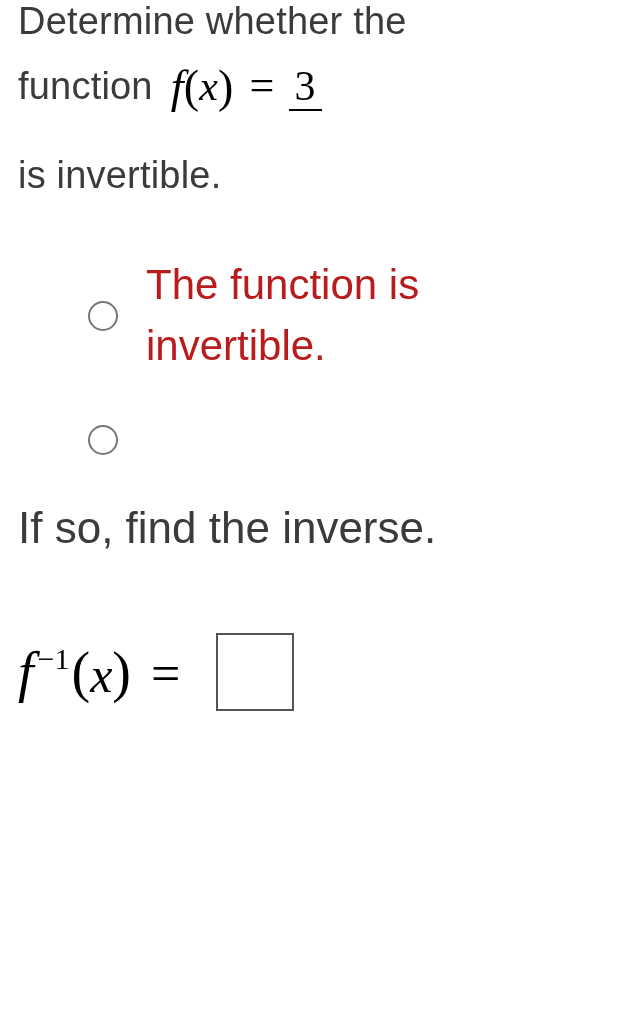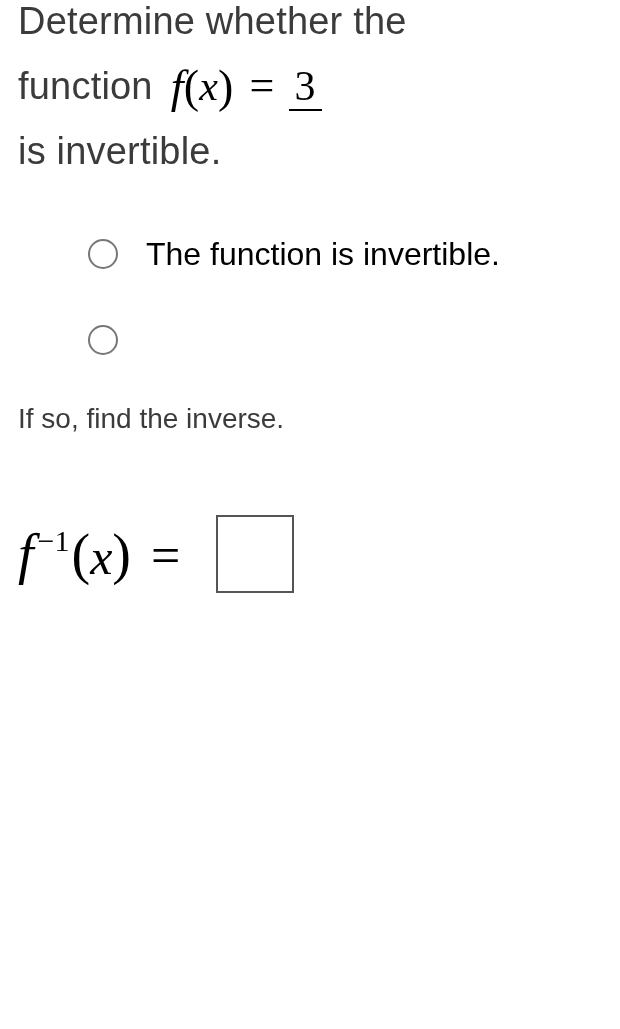--- a/index.html
+++ b/index.html
@@ -71,21 +71,21 @@
   }
   .frac .bar {
     width: 100%;
     height: 0;
     border-top: 2.5px solid #000;
   }
   .frac .den .xi {
     font-style: italic;
   }
   .prompt-line3 {
-    margin-top: 0;
+    margin-top: 24px;
   }
   .options {
     margin-top: 50px;
     margin-left: 70px;
   }
   .option {
     display: flex;
     align-items: center;
     gap: 28px;
     margin-bottom: 48px;
@@ -94,27 +94,27 @@
     width: 30px;
     height: 30px;
     min-width: 30px;
     border: 2.5px solid #777;
     border-radius: 50%;
     box-sizing: border-box;
     background: #fff;
     cursor: pointer;
   }
   .option-label {
-    font-size: 32px;
+    font-size: 42px;
     line-height: 1.45;
-    color: #000000;
+    color: #b91c1c;
   }
   .followup {
     margin-top: 30px;
-    font-size: 28px;
+    font-size: 44px;
     color: #3b3b3b;
   }
   .answer-row {
     margin-top: 80px;
     display: flex;
     align-items: center;
     gap: 18px;
   }
   .finv {
     font-family: "Times New Roman", Times, serif;

